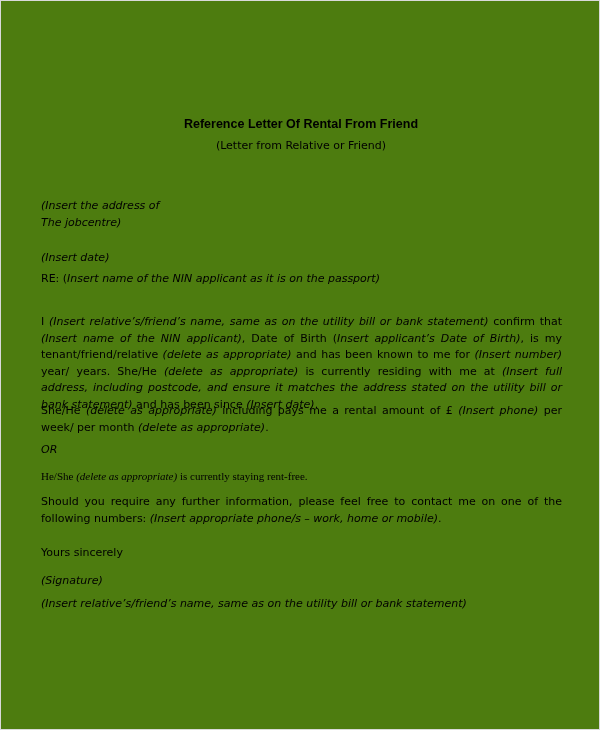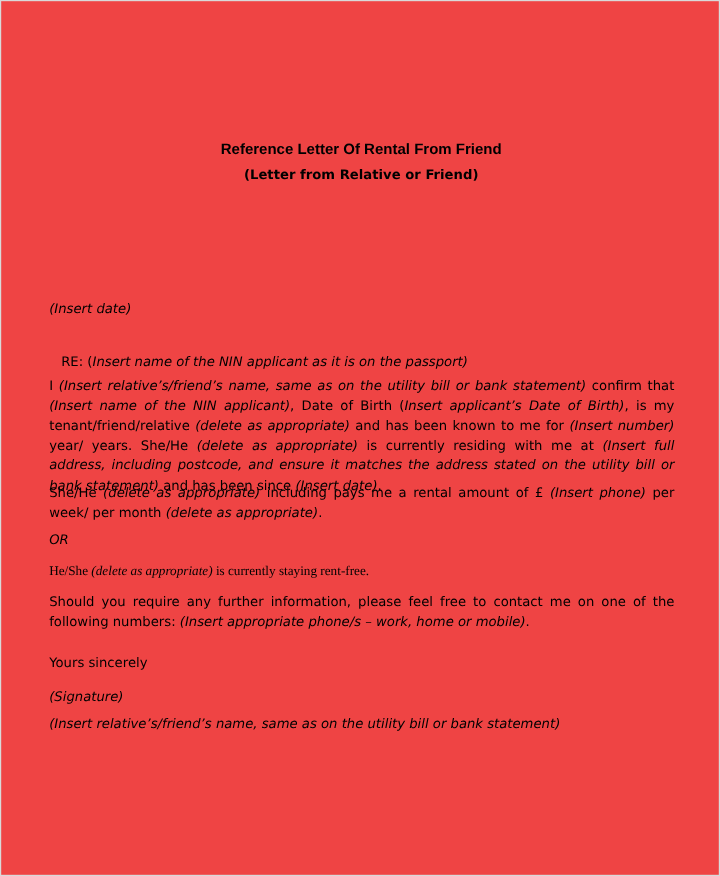--- a/index.html
+++ b/index.html
@@ -1,59 +1,63 @@
 <!DOCTYPE html>
 <html><head>
 <meta charset="utf-8">
 <style>
   html, body { margin: 0; padding: 0; background: #ffffff; }
   body { width: 600px; height: 730px; overflow: hidden; }
   .page {
     position: absolute; left: 0; top: 0;
     width: 598px; height: 728px;
     border: 1px solid #d9d9d9;
-    background: #ef4444;
+    background: #4d7c0f;
     color: #000000;
     font-family: "DejaVu Sans", sans-serif;
     font-size: 11px;
   }
   .title {
     position: absolute; left: 0; width: 600px; top: 116px;
     text-align: center;
     font-family: "Liberation Sans", sans-serif;
     font-weight: bold; font-size: 12.5px;
   }
   .subtitle {
     position: absolute; left: 0; width: 600px; top: 138px;
     text-align: center;
     font-family: "DejaVu Sans", sans-serif;
-    font-weight: bold; font-size: 11px;
+    font-weight: normal; font-size: 11px;
   }
   .blk {
     position: absolute; left: 40px; width: 521px;
     line-height: 16.5px;
   }
   .just { text-align: justify; }
   i { font-style: italic; }
   .line { display: block; }
 </style>
 </head>
 <body>
 
 <div class="page">
 
   <div class="title">Reference Letter Of Rental From Friend</div>
   <div class="subtitle">(Letter from Relative or Friend)</div>
 
+  <div class="blk" style="top:197px;">
+    <i class="line">(Insert the address of</i>
+    <i class="line">The jobcentre)</i>
+  </div>
 
   <div class="blk" style="top:249px;">
     <i>(Insert date)</i>
   </div>
 
-  <div class="blk" style="top:293px;margin-left:10px;">
+  <div class="blk" style="top:270px;">
     <span>RE: (</span><i>Insert name of the NIN applicant as it is on the passport)</i>
   </div>
 
   <div class="blk just" style="top:313px;">
     <span>I </span><i>(Insert relative’s/friend’s name, same as on the utility bill or bank statement)</i><span> confirm that </span><i>(Insert name of the NIN applicant)</i><span>, Date of Birth (</span><i>Insert applicant’s Date of Birth)</i><span>, is my tenant/friend/relative </span><i>(delete as appropriate)</i><span> and has been known to me for </span><i>(Insert number)</i><span> year/ years. She/He </span><i>(delete as appropriate)</i><span> is currently residing with me at </span><i>(Insert full address, including postcode, and ensure it matches the address stated on the utility bill or bank statement)</i><span> and has been since </span><i>(Insert date)</i><span>.</span>
   </div>
 
   <div class="blk just" style="top:402px;">
     <span>She/He </span><i>(delete as appropriate)</i><span> including pays me a rental amount of £ </span><i>(Insert phone)</i><span> per week/ per month </span><i>(delete as appropriate)</i><span>.</span>
   </div>

